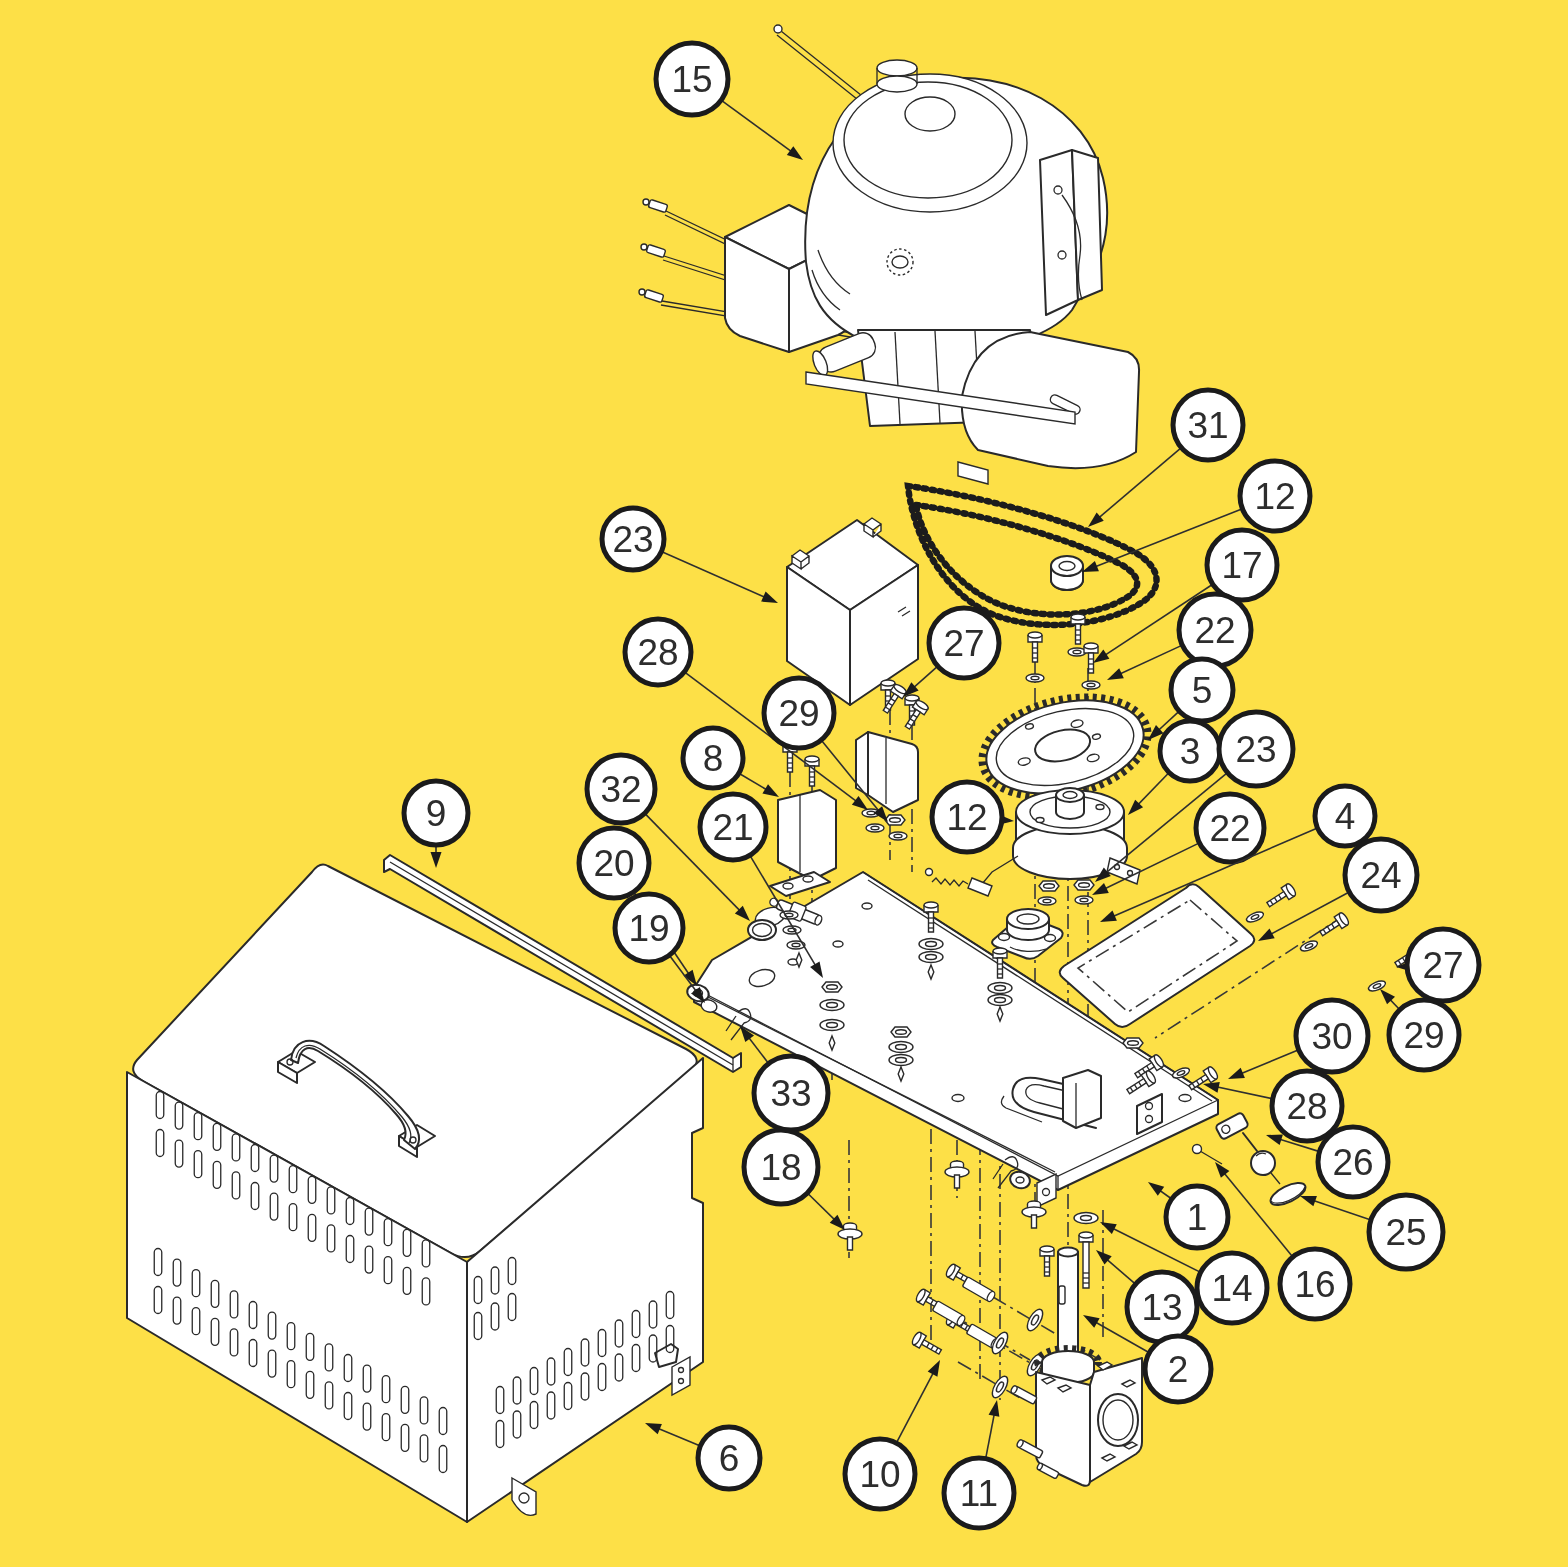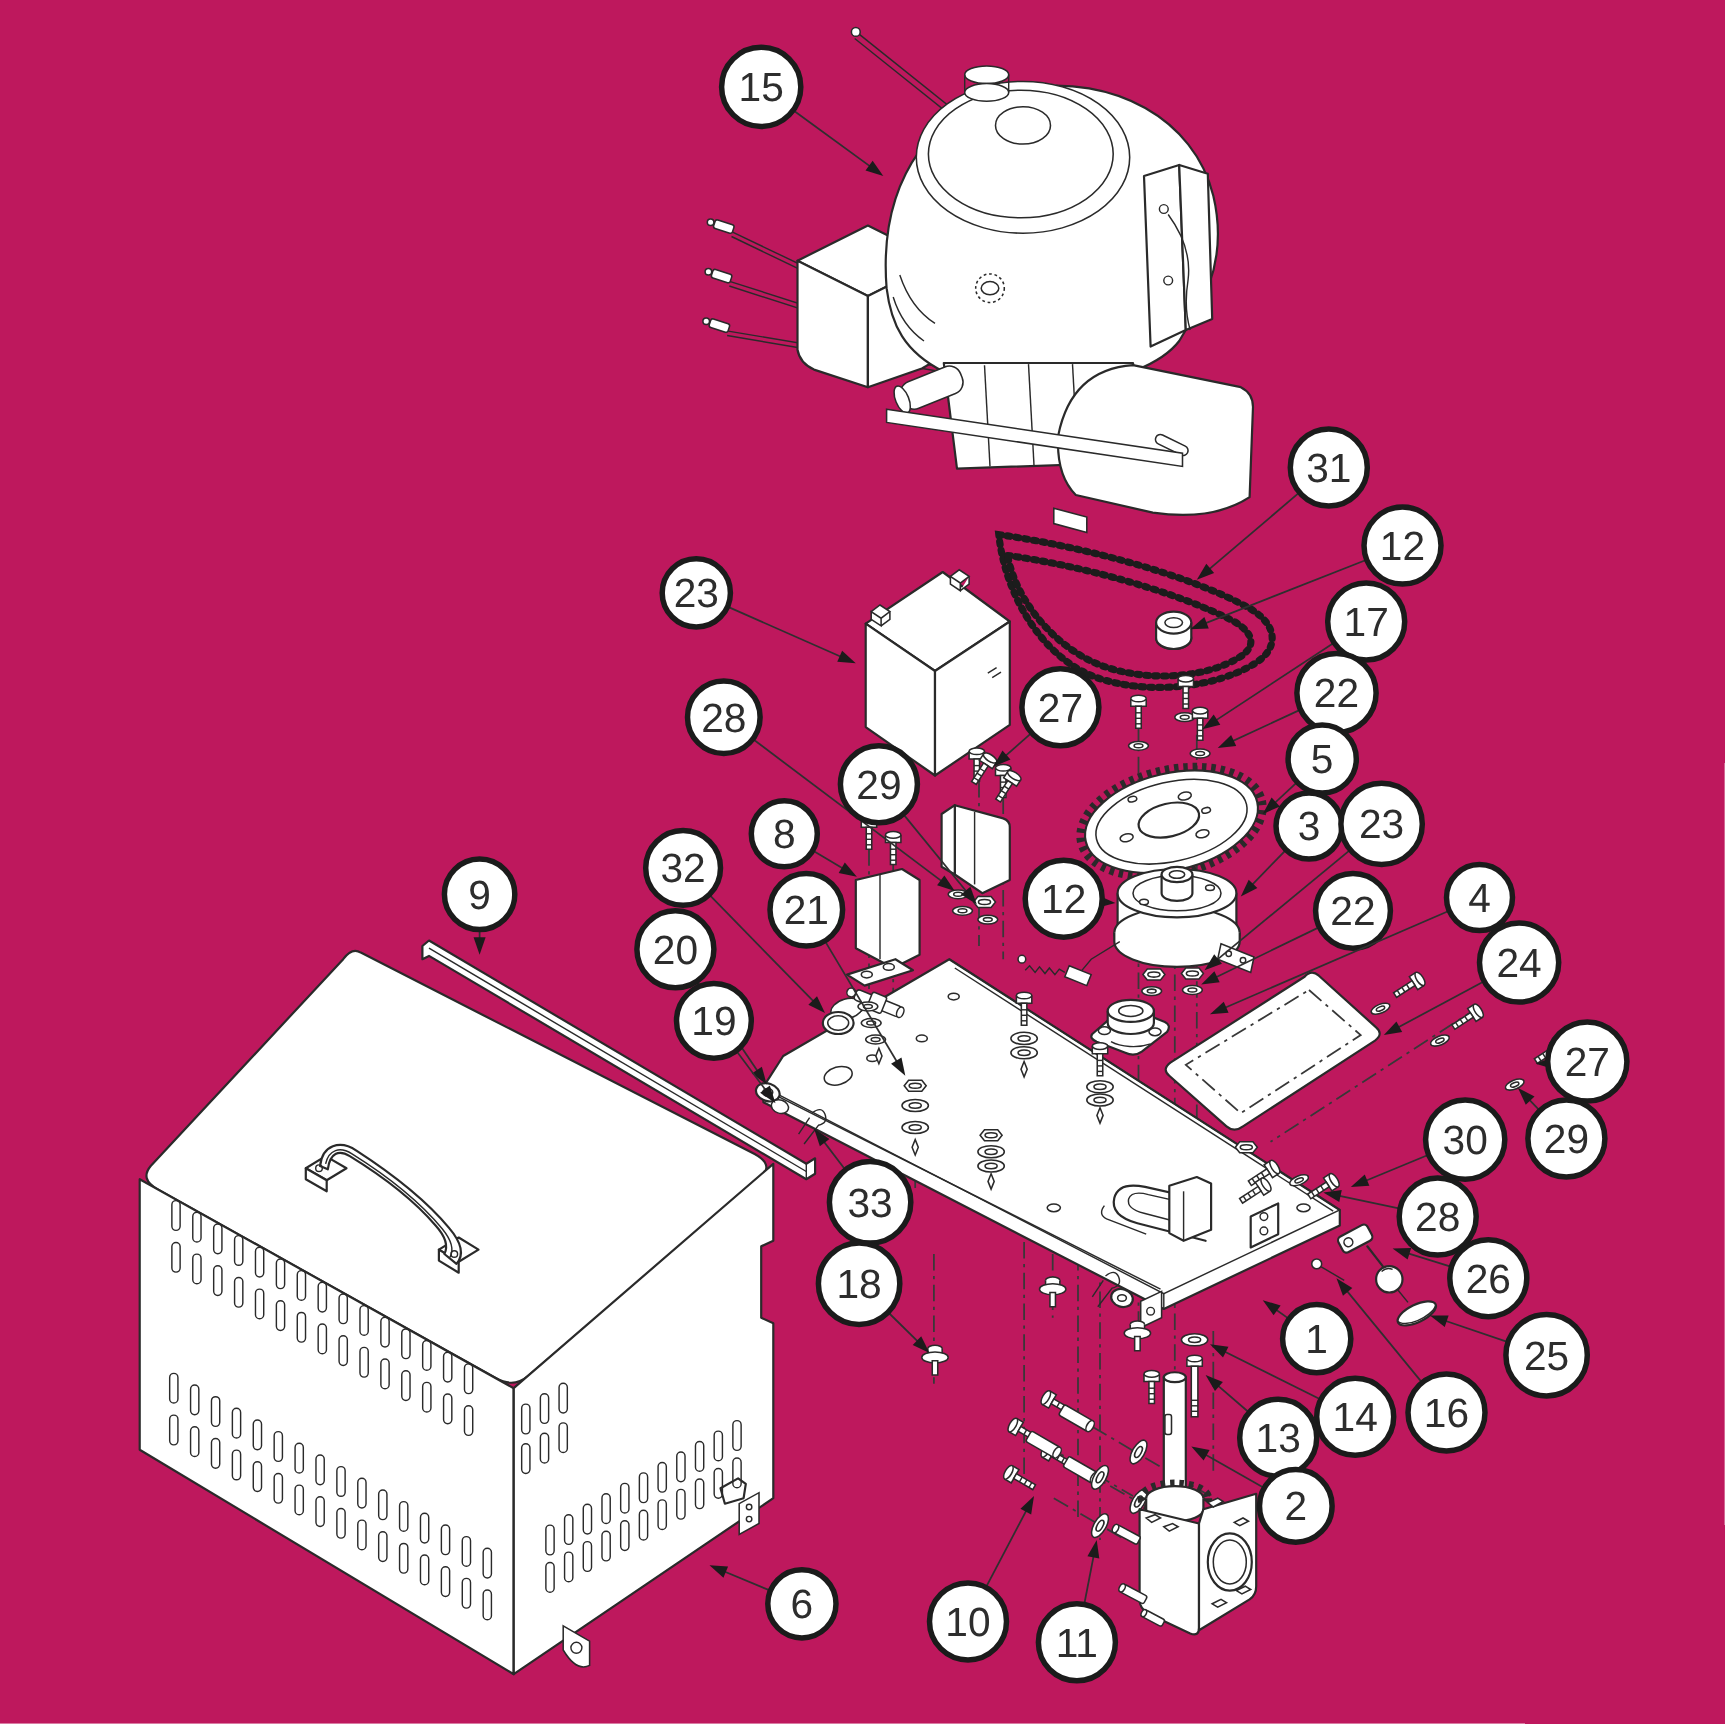--- a/index.html
+++ b/index.html
@@ -1,16 +1,16 @@
 <!DOCTYPE html>
 <html><head>
 <meta charset="utf-8">
 <style>
   html,body{margin:0;padding:0;background:#ffffff;}
-  .page{width:1568px;height:1567px;position:relative;background:#be185d;font-family:"Liberation Sans",sans-serif;}
+  .page{width:1568px;height:1567px;position:relative;background:#fde047;font-family:"Liberation Sans",sans-serif;}
   svg{display:block;}
   .ln{stroke:#2a2a2a;stroke-width:2;fill:none;stroke-linejoin:round;stroke-linecap:round;}
   .lnt{stroke:#2a2a2a;stroke-width:1.3;fill:none;}
   .wh{stroke:#2a2a2a;stroke-width:2;fill:#ffffff;stroke-linejoin:round;}
   .whT{stroke:#2a2a2a;stroke-width:1.4;fill:#ffffff;}
   .cl{stroke:#383838;stroke-width:1.6;fill:none;stroke-dasharray:15 5 3 5;}
   .chain{stroke:#1c1c1c;stroke-width:6.5;fill:none;stroke-dasharray:2.5 5.5;stroke-linecap:round;}
   .teeth{stroke:#2a2a2a;stroke-width:8;fill:none;stroke-dasharray:4 4.4;}
   .callout-circle{fill:#ffffff;stroke:#1b1b1b;stroke-width:5;}
   .callout-num{fill:#2d2d2d;font-family:"Liberation Sans",sans-serif;font-size:37px;text-anchor:middle;}

